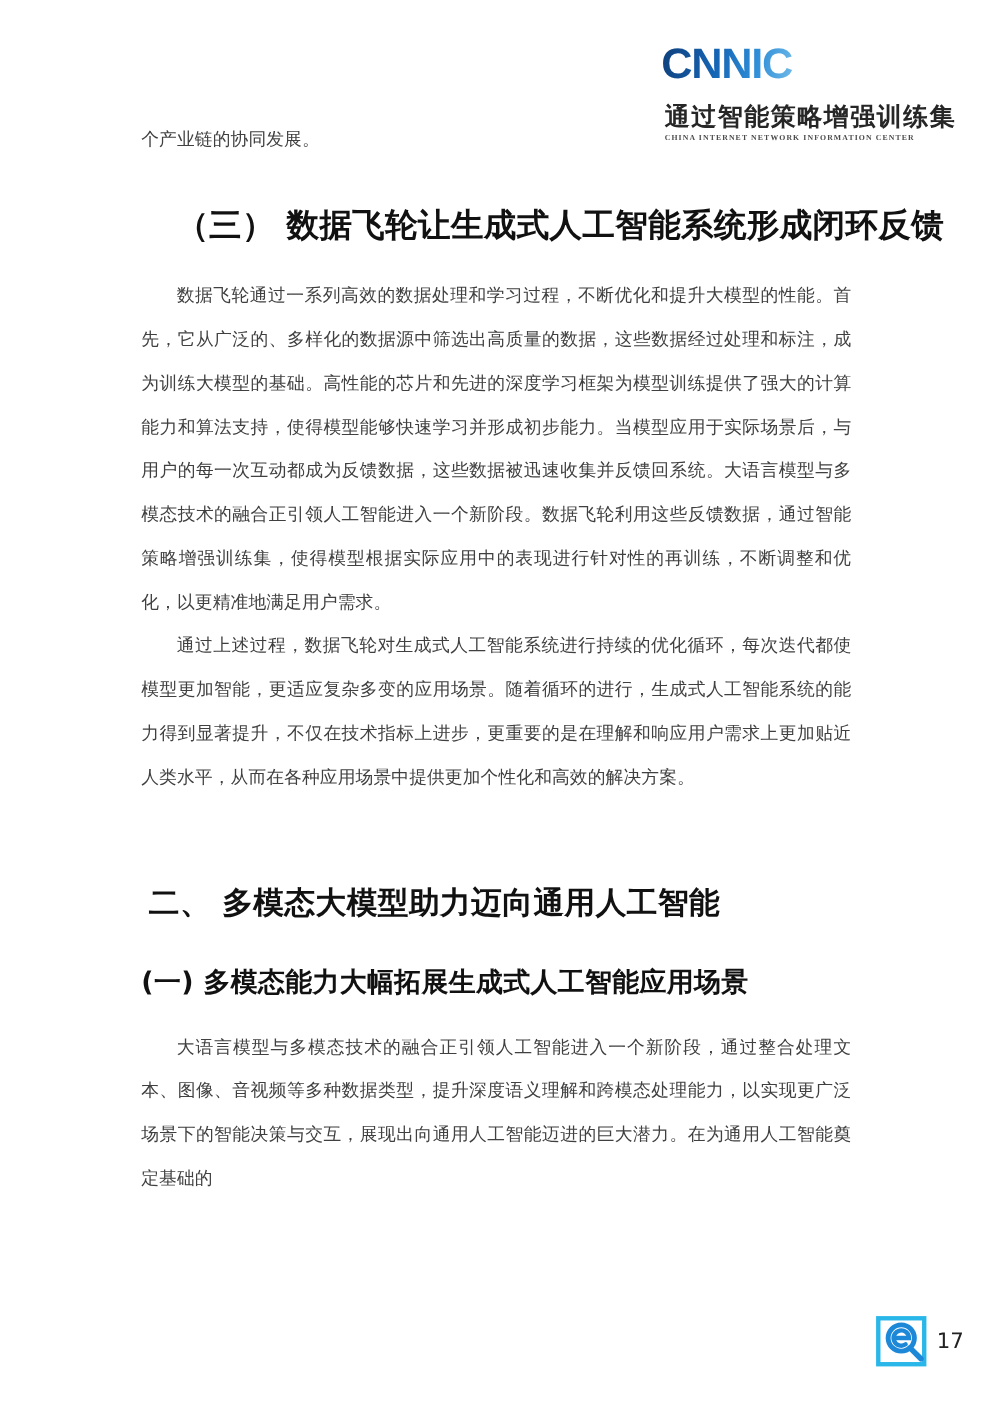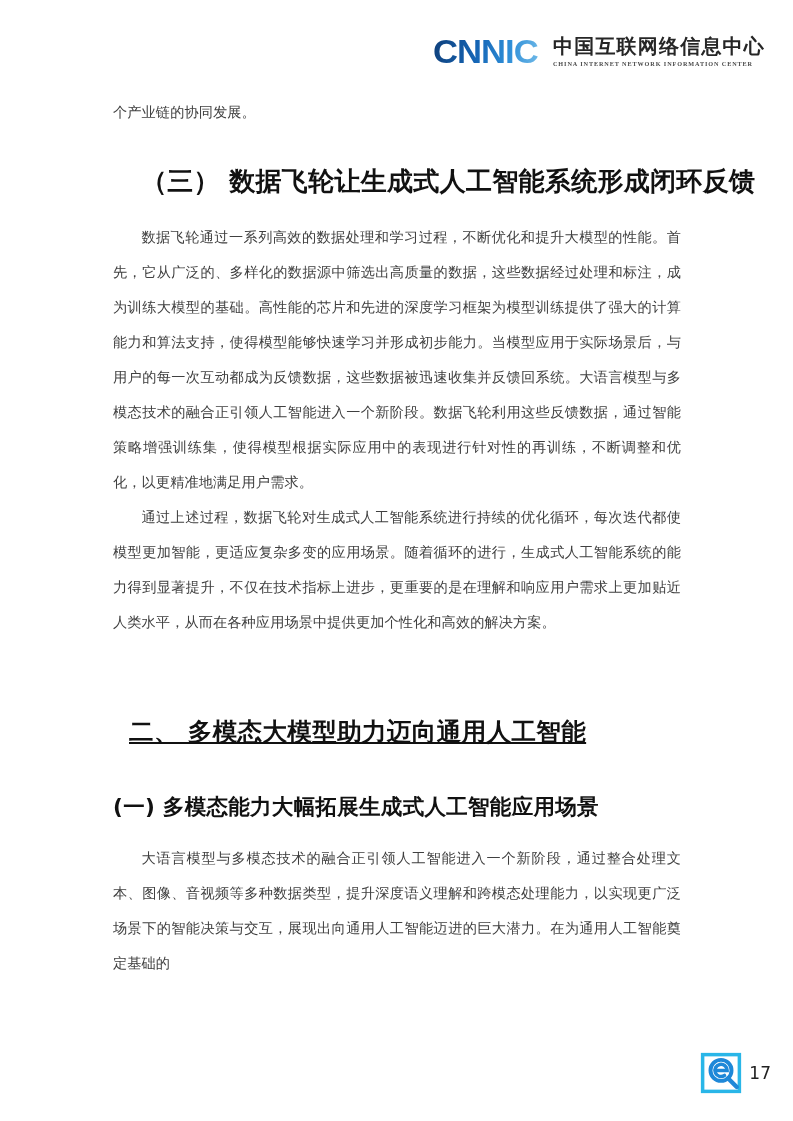--- a/index.html
+++ b/index.html
@@ -18,22 +18,23 @@
     overflow: hidden;
     box-sizing: border-box;
   }
 
   
   .page-header {
     position: absolute;
     top: 34px;
     right: 28px;
     display: flex;
-    align-items: flex-end;
+    align-items: flex-start;
     gap: 14px;
+    flex-direction: column;
   }
   .cnnic-mark {
     font-family: "Liberation Sans", "DejaVu Sans", sans-serif;
     font-weight: bold;
     font-size: 34px;
     letter-spacing: -1px;
     line-height: 1;
     background: linear-gradient(100deg, #0f3f7a 0%, #1565b5 42%, #2f8fd8 72%, #6fb9e8 100%);
     -webkit-background-clip: text;
     background-clip: text;
@@ -96,29 +97,28 @@
     font-family: "DejaVu Sans", "Liberation Sans", sans-serif;
     font-size: 26px;
     font-weight: bold;
     color: #111111;
     letter-spacing: 0.3px;
     line-height: 1.4;
     padding-left: 28px;
     white-space: nowrap;
   }
   h1.heading-1 {
-    margin: 16px;
+    margin: 6px;
     font-family: "DejaVu Sans", "Liberation Sans", sans-serif;
     font-size: 24.5px;
     font-weight: bold;
     color: #111111;
     letter-spacing: 0.4px;
     line-height: 1.4;
     white-space: nowrap;
-    text-decoration: underline;
   }
   h2.heading-2 {
     margin: 0;
     font-family: "DejaVu Sans", "Liberation Sans", sans-serif;
     font-size: 21.5px;
     font-weight: bold;
     color: #111111;
     letter-spacing: 0.3px;
     line-height: 1.4;
     white-space: nowrap;
@@ -167,21 +167,21 @@
   }
 </style>
 </head>
 <body>
 
 <div class="page">
 
   <div class="page-header">
     <div class="cnnic-mark">CNNIC</div>
     <div class="cnnic-cn-block">
-      <div class="cnnic-cn">中国互联网络信息中心</div>
+      <div class="cnnic-cn">通过智能策略增强训练集</div>
       <div class="cnnic-en">CHINA INTERNET NETWORK INFORMATION CENTER</div>
     </div>
   </div>
 
   <div class="content">
 
     <p class="body-text cont-top">个产业链的协同发展。</p>
 
     <div class="sp-before-h3"></div>
     <h2 class="heading-3">（三） 数据飞轮让生成式人工智能系统形成闭环反馈</h2>

